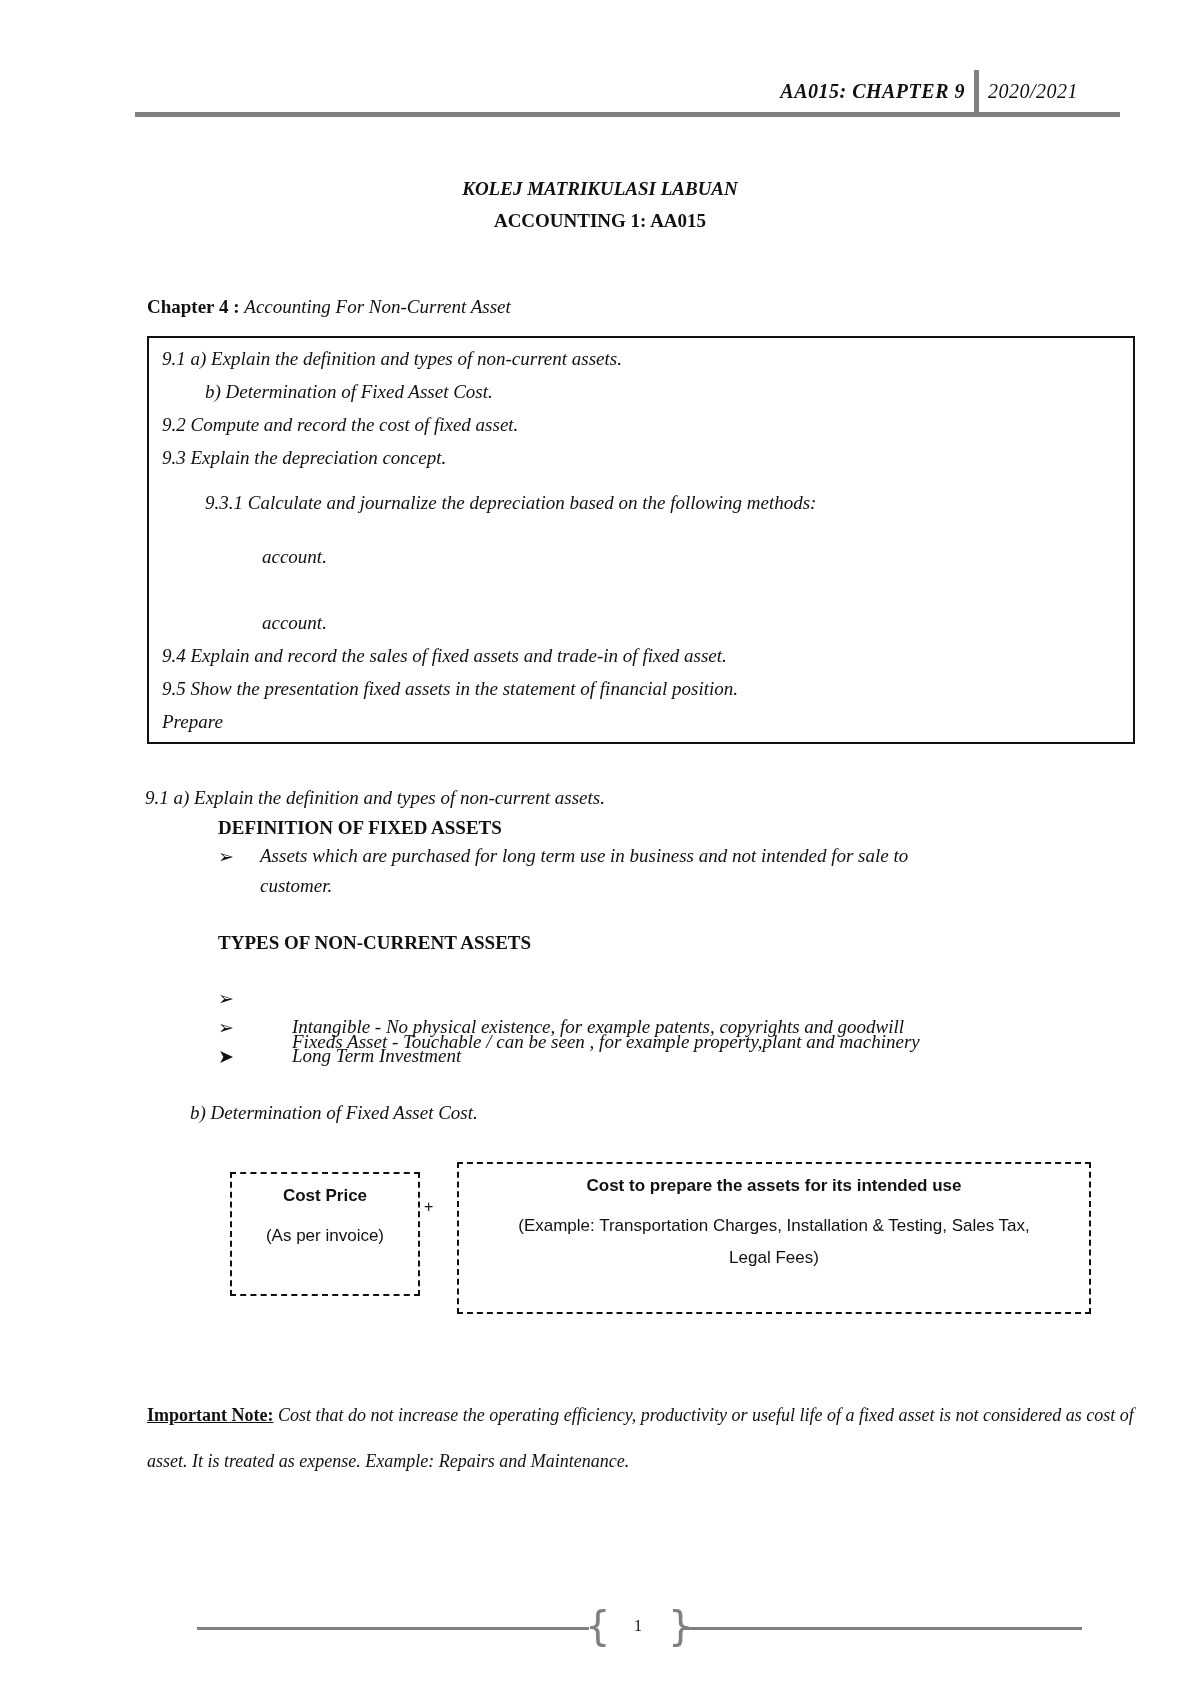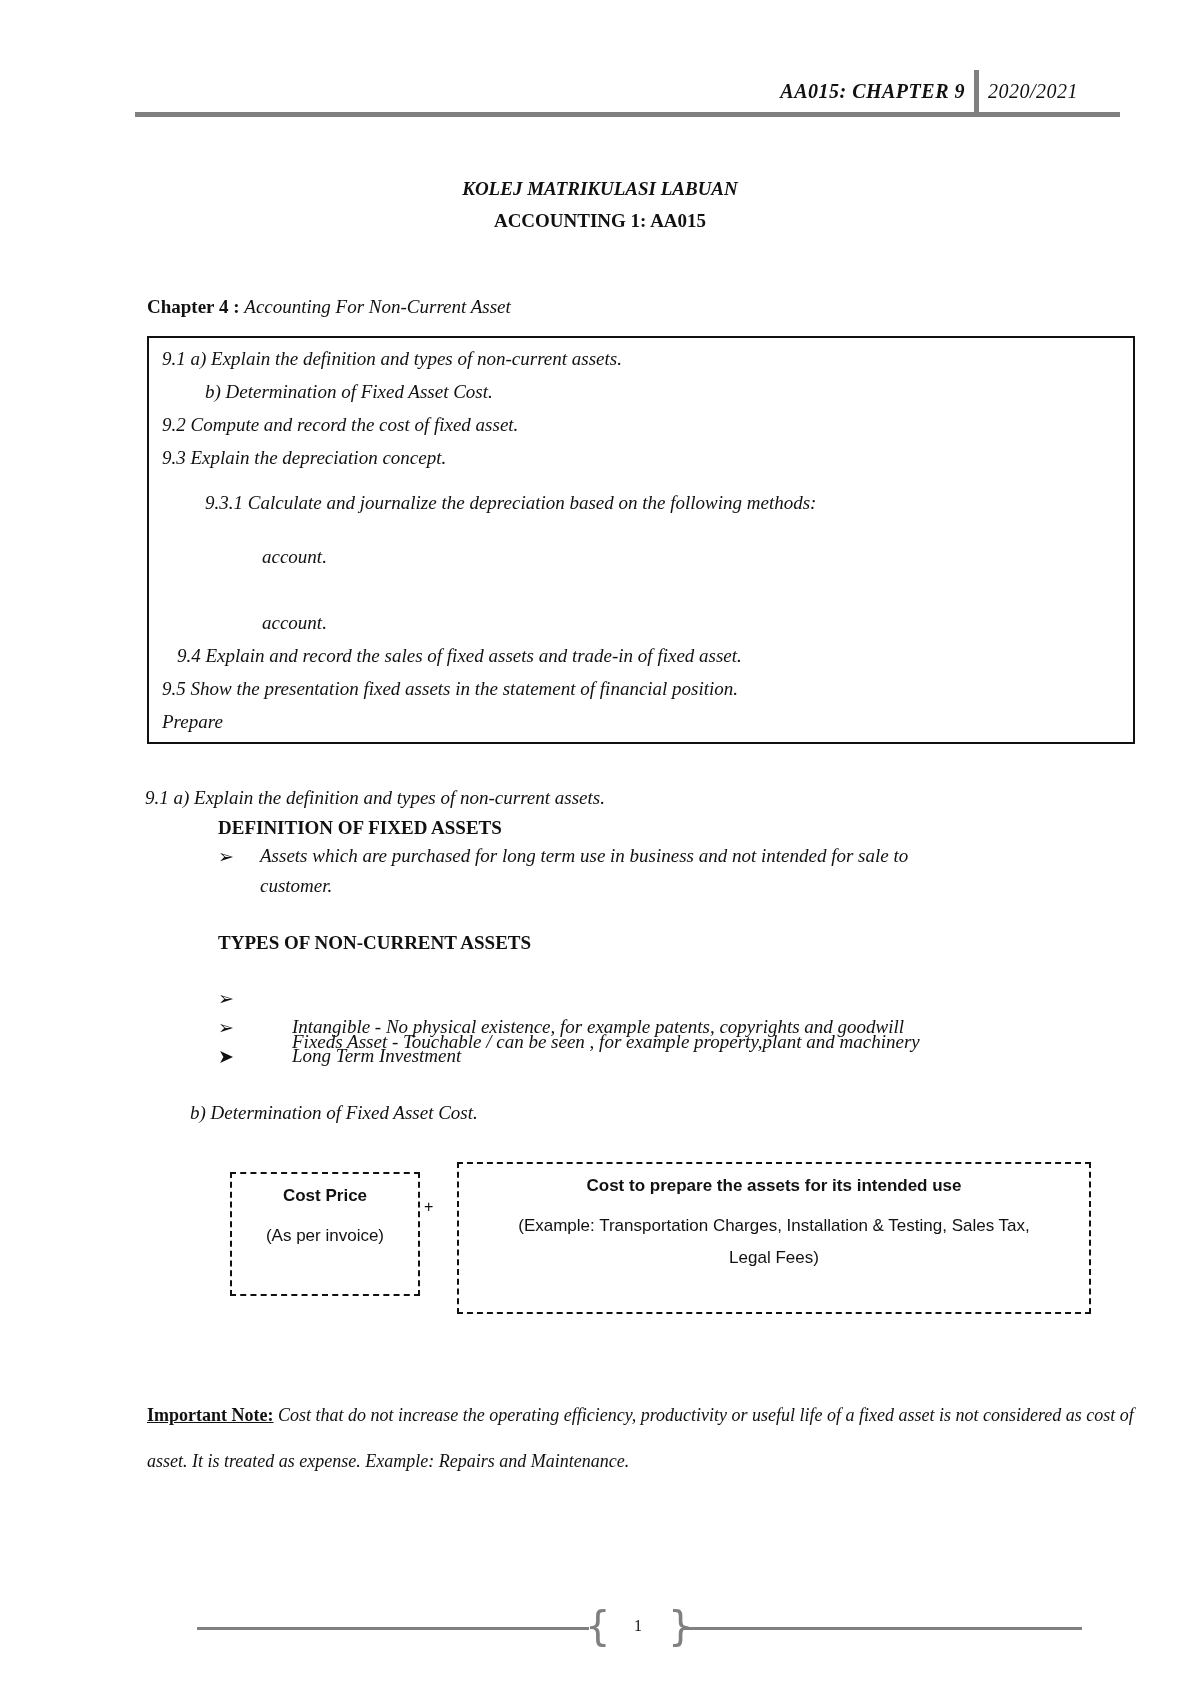--- a/index.html
+++ b/index.html
@@ -64,21 +64,21 @@
 </div>
 
 <div class="outline-box serif">
   <div class="ol-line" style="left:13px; top:10px;">9.1  a) Explain the definition and types of non-current assets.</div>
   <div class="ol-line" style="left:56px; top:43px;">b) Determination of Fixed Asset Cost.</div>
   <div class="ol-line" style="left:13px; top:76px;">9.2 Compute and record the cost of fixed asset.</div>
   <div class="ol-line" style="left:13px; top:109px;">9.3 Explain the depreciation concept.</div>
   <div class="ol-line" style="left:56px; top:154px;">9.3.1 Calculate and journalize the depreciation based on the following methods:</div>
   <div class="ol-line" style="left:113px; top:208px;">account.</div>
   <div class="ol-line" style="left:113px; top:274px;">account.</div>
-  <div class="ol-line" style="left:28px; top:307px;">9.4 Explain and record the sales of fixed assets and trade-in of fixed asset.</div>
+  <div class="ol-line" style="left:13px; top:307px;">9.4 Explain and record the sales of fixed assets and trade-in of fixed asset.</div>
   <div class="ol-line" style="left:13px; top:340px;">9.5 Show the presentation fixed assets in the statement of financial position.</div>
   <div class="ol-line" style="left:13px; top:373px;">Prepare</div>
 </div>
 
 <div class="abs txt it serif" style="left:145px; top:787px;">9.1  a) Explain the definition and types of non-current assets.</div>
 <div class="abs heading serif" style="left:218px; top:817px;">DEFINITION OF FIXED ASSETS</div>
 <div class="abs bullet" style="left:218px; top:845px;">➢</div>
 <div class="abs txt it serif" style="left:260px; top:845px;">Assets which are purchased for long term use in business and not intended for sale to</div>
 <div class="abs txt it serif" style="left:260px; top:875px;">customer.</div>
 

